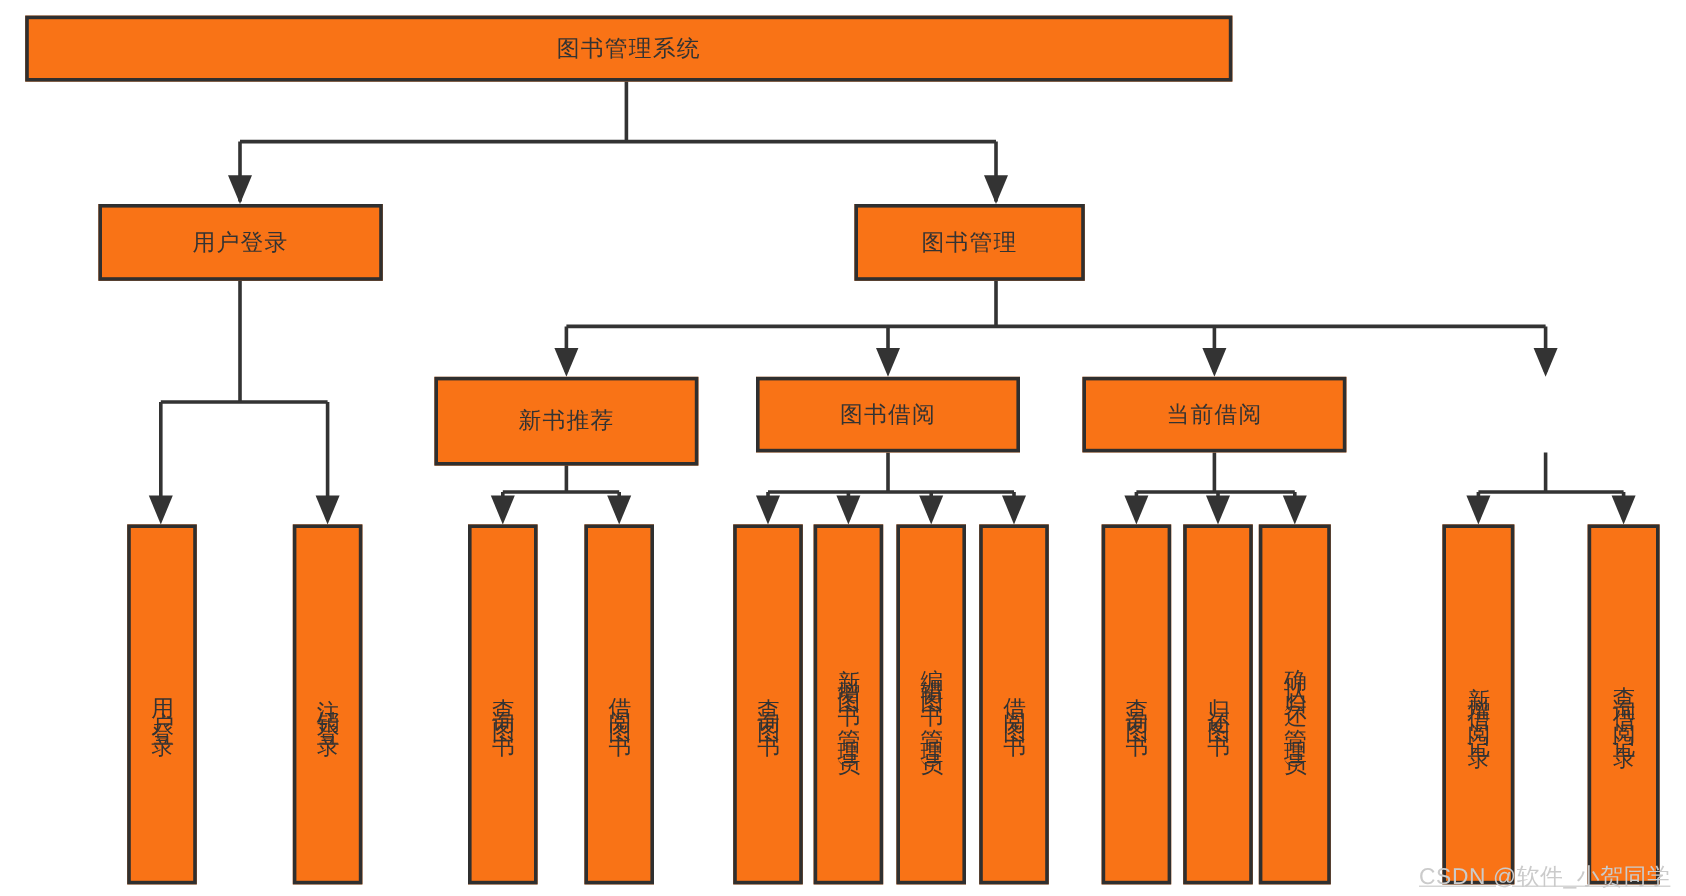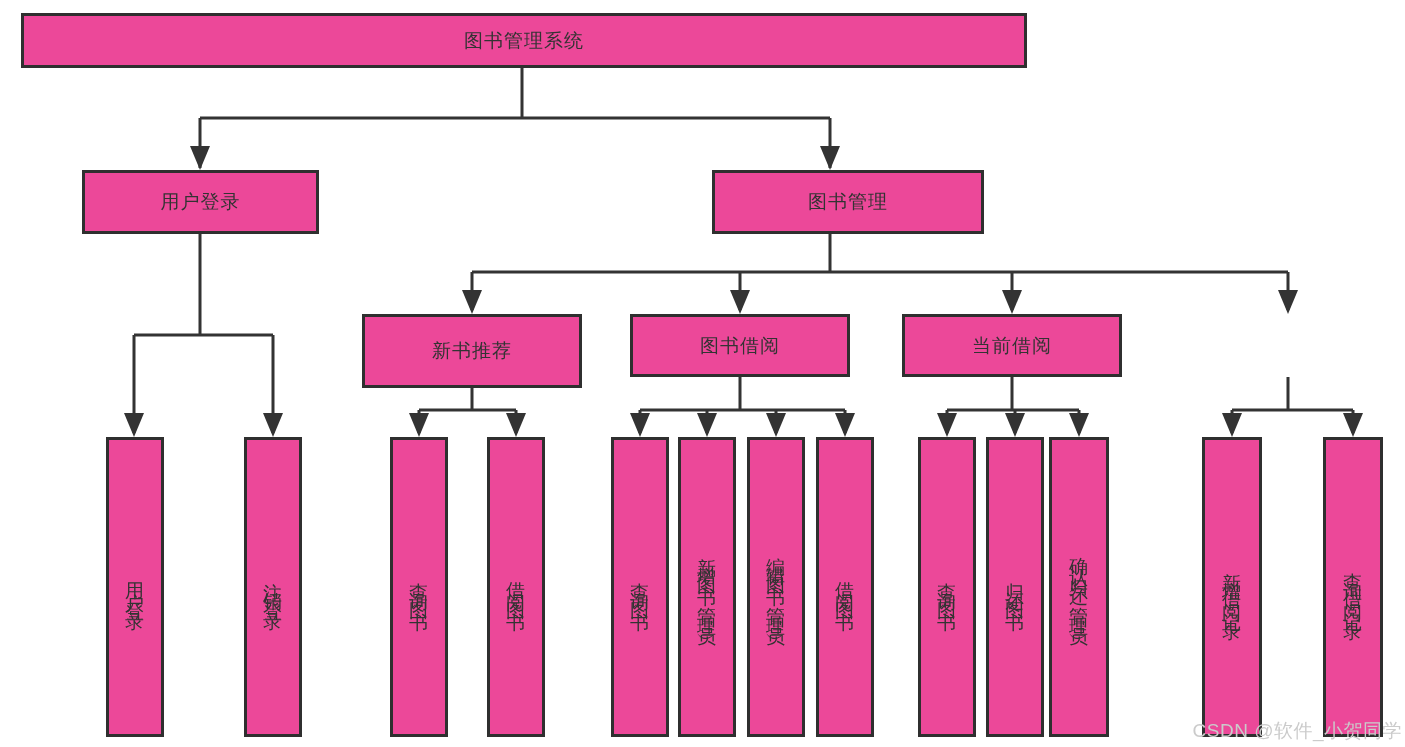--- a/index.html
+++ b/index.html
@@ -17,44 +17,45 @@
     font-family:"Liberation Sans",sans-serif;
     color:var(--text);
     overflow:hidden;
   }
   .connectors{position:absolute;left:0;top:0;width:1405px;height:747px;}
   .connectors path{stroke:var(--line);stroke-width:3;fill:none;}
   .connectors polygon{fill:var(--line);stroke:none;}
   .node{
     position:absolute;
     box-sizing:border-box;
-    background:#ec4899;
+    background:#f97316;
     border:3px solid var(--border);
     display:flex;align-items:center;justify-content:center;
     font-size:19px;
     letter-spacing:1px;
     text-align:center;
     z-index:2;
   }
   .leaf{
     writing-mode:vertical-lr;
     text-orientation:mixed;
     letter-spacing:10px;
     font-size:19px;
     line-height:1;
     padding:4px 0;
   }
   .watermark{
     position:absolute;
-    right:3px;bottom:3px;
+    right:13px;bottom:3px;
     font-size:19px;
     letter-spacing:0.5px;
     color:var(--watermark);
     z-index:6;
     white-space:nowrap;
+    text-decoration:underline;
   }
 </style>
 </head>
 <body>
 
 <div class="canvas">
 
   <svg class="connectors" viewBox="0 0 1405 747" xmlns="http://www.w3.org/2000/svg">
 
     <g>
@@ -105,21 +106,21 @@
     </g>
   </svg>
 
   <div class="node" style="left:21px;top:13px;width:1006px;height:55px;">
     <span>图书管理系统</span>
   </div>
 
   <div class="node" style="left:82px;top:170px;width:237px;height:64px;">
     <span>用户登录</span>
   </div>
-  <div class="node" style="left:712px;top:170px;width:272px;height:64px;justify-content:center;">
+  <div class="node" style="left:712px;top:170px;width:192px;height:64px;justify-content:center;">
     <span>图书管理</span>
   </div>
 
   <div class="node" style="left:362px;top:314px;width:220px;height:74px;">
     <span>新书推荐</span>
   </div>
   <div class="node" style="left:630px;top:314px;width:220px;height:63px;">
     <span>图书借阅</span>
   </div>
   <div class="node" style="left:902px;top:314px;width:220px;height:63px;">

